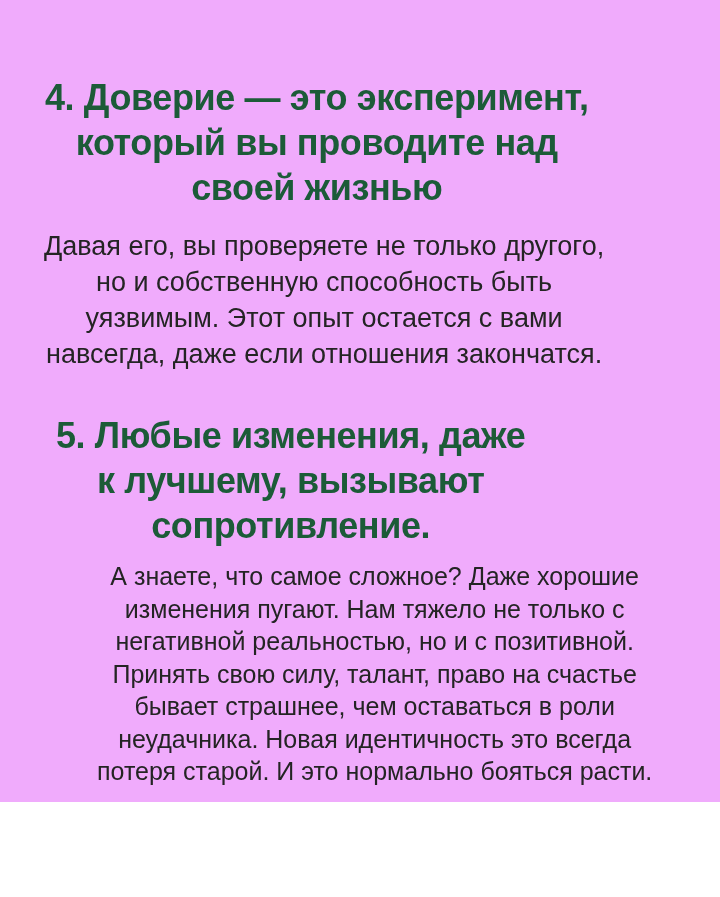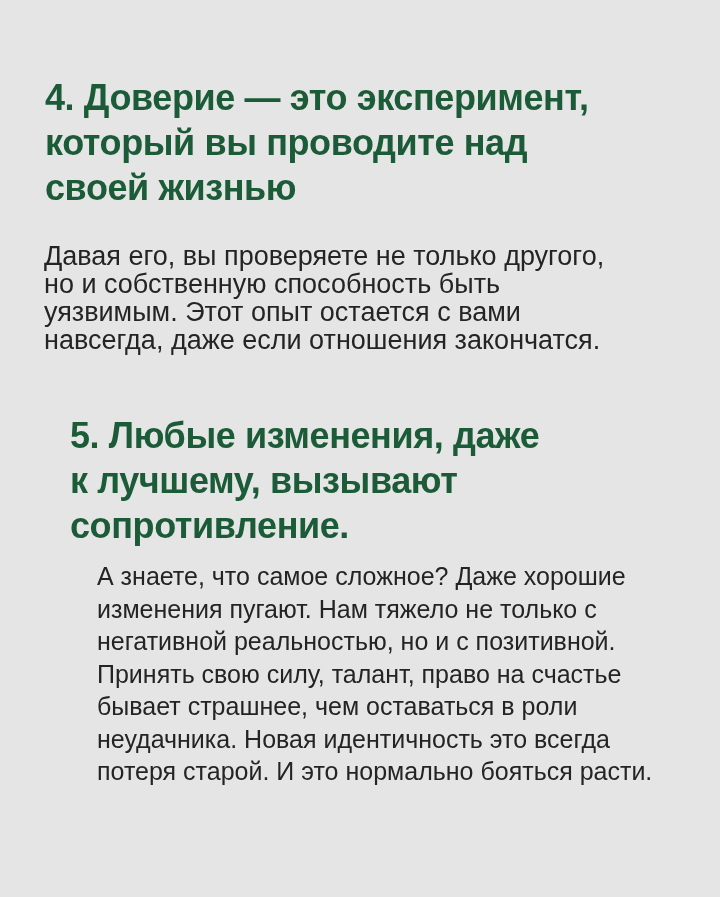--- a/index.html
+++ b/index.html
@@ -8,22 +8,23 @@
   }
   body {
     width: 720px;
     height: 897px;
     overflow: hidden;
     font-family: "Liberation Sans", sans-serif;
   }
   .slide {
     position: relative;
     width: 720px;
-    height: 897px;
-    background: #e5e5e5;
+    height: 802px;
+    background: #f0abfc;
+    text-align: center;
   }
   .text-block {
     position: absolute;
     white-space: pre;           
     margin: 0;
   }
   .heading {
     font-weight: bold;
     font-size: 36px;
     line-height: 45px;
@@ -33,26 +34,26 @@
   .body-text {
     font-weight: normal;
     color: #242424;
   }
   #heading-1 {
     left: 45px;
     top: 75px;
   }
   #body-1 {
     left: 44px;
-    top: 242px;
+    top: 228px;
     font-size: 27px;
-    line-height: 28px;
+    line-height: 36px;
   }
   #heading-2 {
-    left: 70px;
+    left: 56px;
     top: 413px;
   }
   #body-2 {
     left: 58px;
     top: 560px;
     font-size: 25px;
     line-height: 32.5px;
     margin-left: 39px;
   }
 </style>

